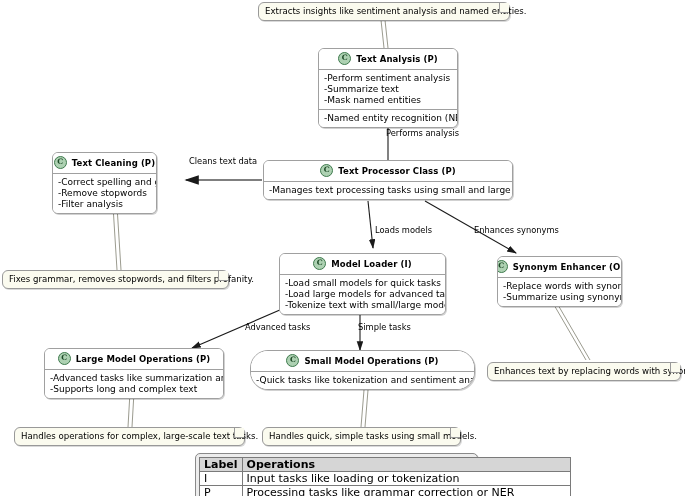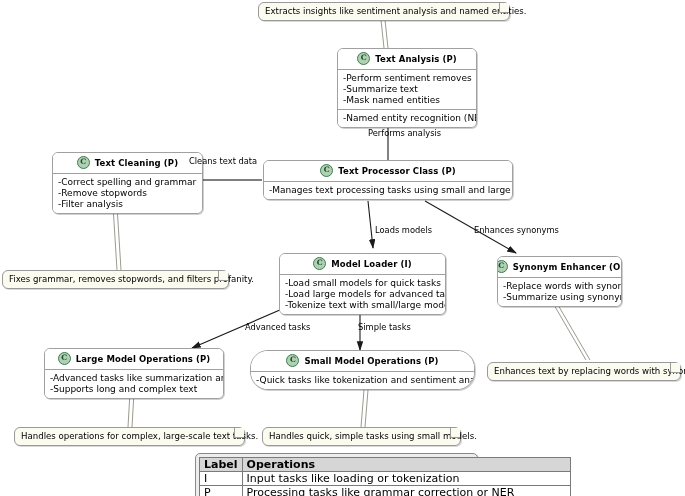--- a/index.html
+++ b/index.html
@@ -199,38 +199,38 @@
       <path d="M550,298 L586,360" stroke="#9b9b8f" stroke-width="1" fill="none"></path>
       <path d="M554,298 L590,360" stroke="#9b9b8f" stroke-width="1" fill="none"></path>
     </g>
   </svg>
 
   <div class="note" style="left:258px; top:2px; width:252px;">
     <span class="fold"></span>
     <span>Extracts insights like sentiment analysis and named entities.</span>
   </div>
 
-  <div class="uml-class" style="left:318px; top:48px; width:140px;margin-left:19px;">
+  <div class="uml-class" style="left:318px; top:48px; width:140px;">
     <div class="uml-header">
       <span class="cicon"></span>
       <span class="uml-title">Text Analysis (P)</span>
     </div>
     <div class="uml-section">
-      <div class="uml-line">-Perform sentiment removes</div>
+      <div class="uml-line">-Perform sentiment analysis</div>
       <div class="uml-line">-Summarize text</div>
       <div class="uml-line">-Mask named entities</div>
     </div>
     <div class="uml-section">
       <div class="uml-line">-Named entity recognition (NER)</div>
     </div>
   </div>
 
-  <div class="edge-label" style="left:368px; top:128px;">Performs analysis</div>
-
-  <div class="uml-class" style="left:52px; top:152px; width:151px;">
+  <div class="edge-label" style="left:386px; top:128px;">Performs analysis</div>
+
+  <div class="uml-class" style="left:52px; top:152px; width:105px;">
     <div class="uml-header">
       <span class="cicon"></span>
       <span class="uml-title">Text Cleaning (P)</span>
     </div>
     <div class="uml-section">
       <div class="uml-line">-Correct spelling and grammar</div>
       <div class="uml-line">-Remove stopwords</div>
       <div class="uml-line">-Filter analysis</div>
     </div>
   </div>

